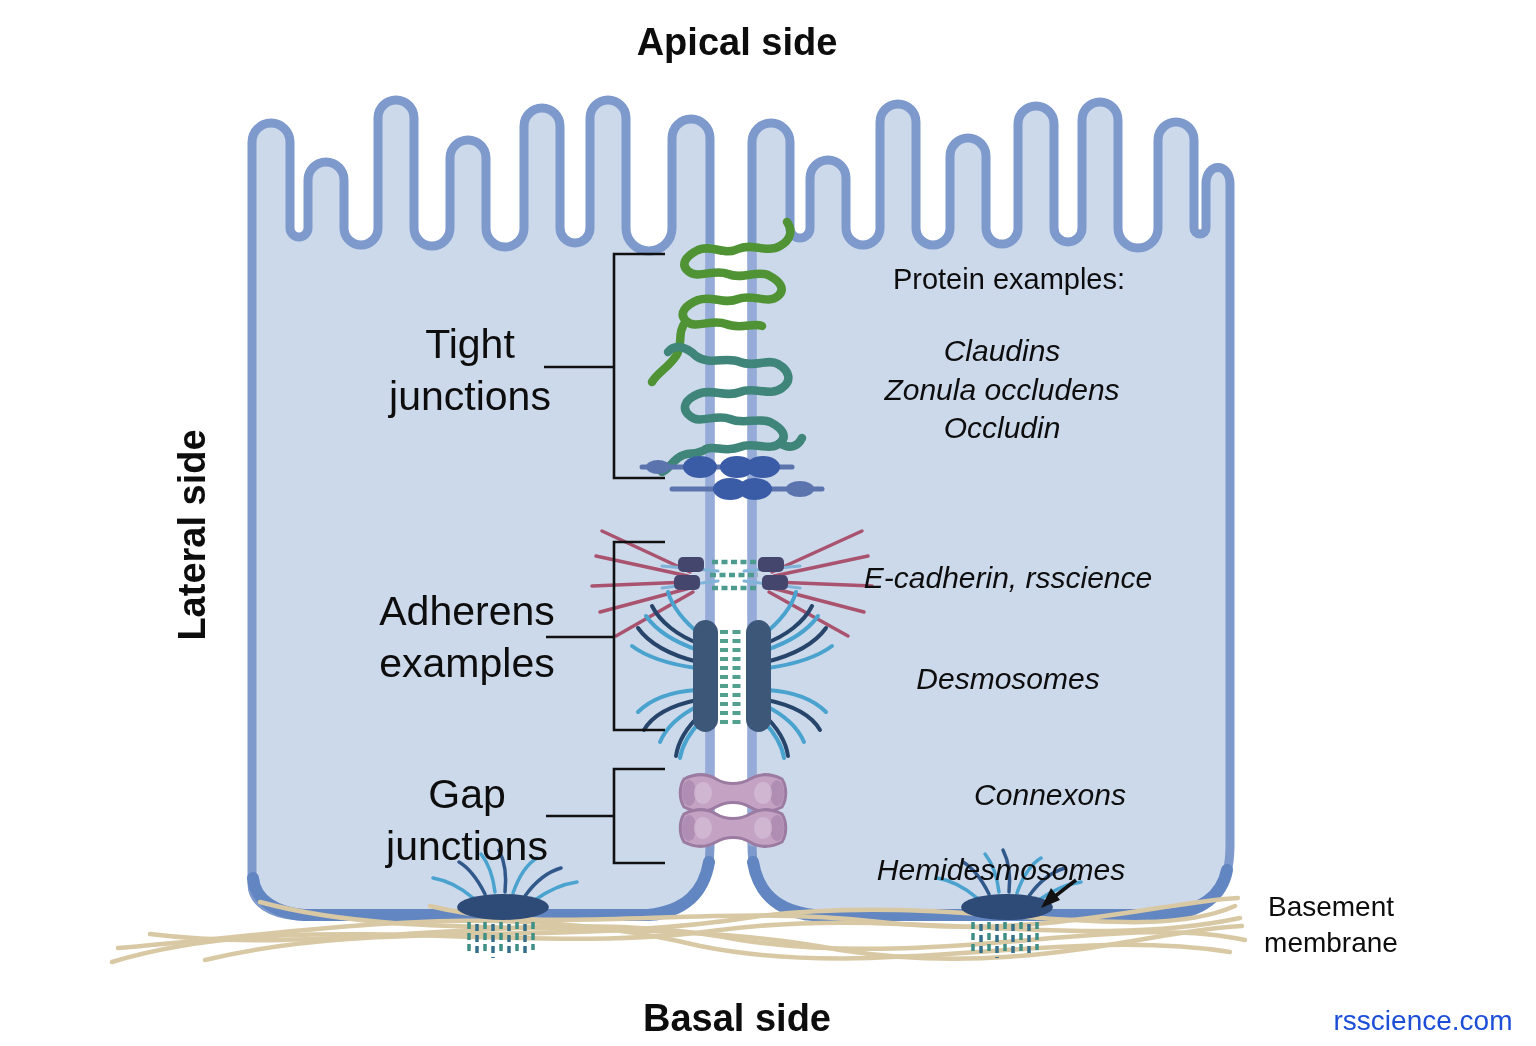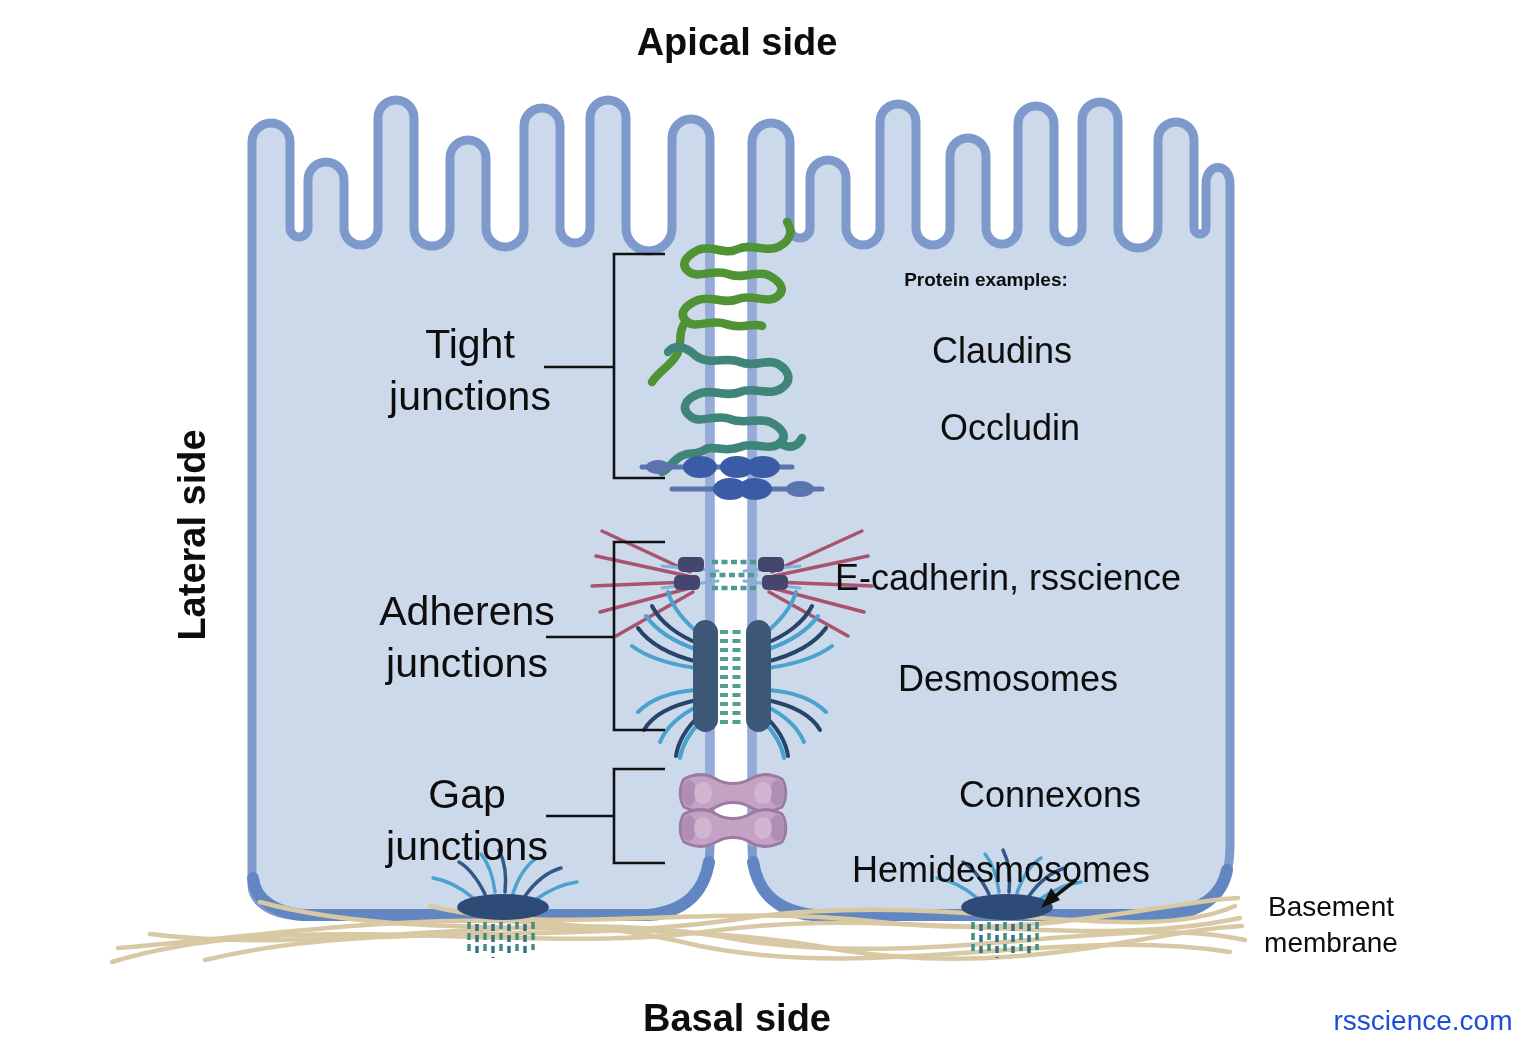--- a/index.html
+++ b/index.html
@@ -4,22 +4,22 @@
 <style>
   html,body{margin:0;padding:0;background:#ffffff;}
   #stage{
     position:relative;width:1516px;height:1046px;background:#ffffff;overflow:hidden;
     font-family:"Liberation Sans", sans-serif;color:#111;
   }
   #diagram-svg{position:absolute;left:0;top:0;}
   .lbl{position:absolute;transform:translate(-50%,-50%);text-align:center;white-space:pre-line;color:#0d0d0d;line-height:1.28;}
   .big-bold{font-size:38px;font-weight:bold;}
   .junction-label{font-size:41px;}
-  .heading-bold{font-size:19px;font-weight:bold;}
-  .protein-italic{font-size:36px;}
+  .heading-bold{font-size:29px;font-weight:normal;margin-left:23px;}
+  .protein-italic{font-size:30px;font-style:italic;}
   .small-reg{font-size:28px;}
   .rotated{transform:translate(-50%,-50%) rotate(-90deg);}
 </style>
 </head>
 <body>
 
 <div id="stage">
 
   <svg id="diagram-svg" width="1536" height="1046" viewBox="0 0 1536 1046">
 
@@ -271,29 +271,30 @@
   <div class="lbl big-bold" style="left:737px;top:42px;">Apical side</div>
 
   <div class="lbl big-bold rotated" style="left:192px;top:535px;">Lateral side</div>
 
   <div class="lbl big-bold" style="left:737px;top:1018px;">Basal side</div>
 
   <div class="lbl junction-label" style="left:470px;top:370px;">Tight
 junctions</div>
 
   <div class="lbl junction-label" style="left:467px;top:637px;">Adherens
-junctions</div>
+examples</div>
 
   <div class="lbl junction-label" style="left:467px;top:820px;">Gap
 junctions</div>
 
   <div class="lbl heading-bold" style="left:986px;top:280px;">Protein examples:</div>
 
   <div class="lbl protein-italic" style="left:1002px;top:351px;">Claudins</div>
-  <div class="lbl protein-italic" style="left:1002px;top:428px;margin-left:8px;">Occludin</div>
+  <div class="lbl protein-italic" style="left:1002px;top:390px;">Zonula occludens</div>
+  <div class="lbl protein-italic" style="left:1002px;top:428px;">Occludin</div>
 
   <div class="lbl protein-italic" style="left:1008px;top:578px;">E-cadherin, rsscience</div>
   <div class="lbl protein-italic" style="left:1008px;top:679px;">Desmosomes</div>
 
   <div class="lbl protein-italic" style="left:1010px;top:795px;margin-left:40px;">Connexons</div>
 
   <div class="lbl small-reg" style="left:1331px;top:925px;">Basement
 membrane</div>
 
   <div class="lbl protein-italic" style="left:1001px;top:870px;">Hemidesmosomes</div>

